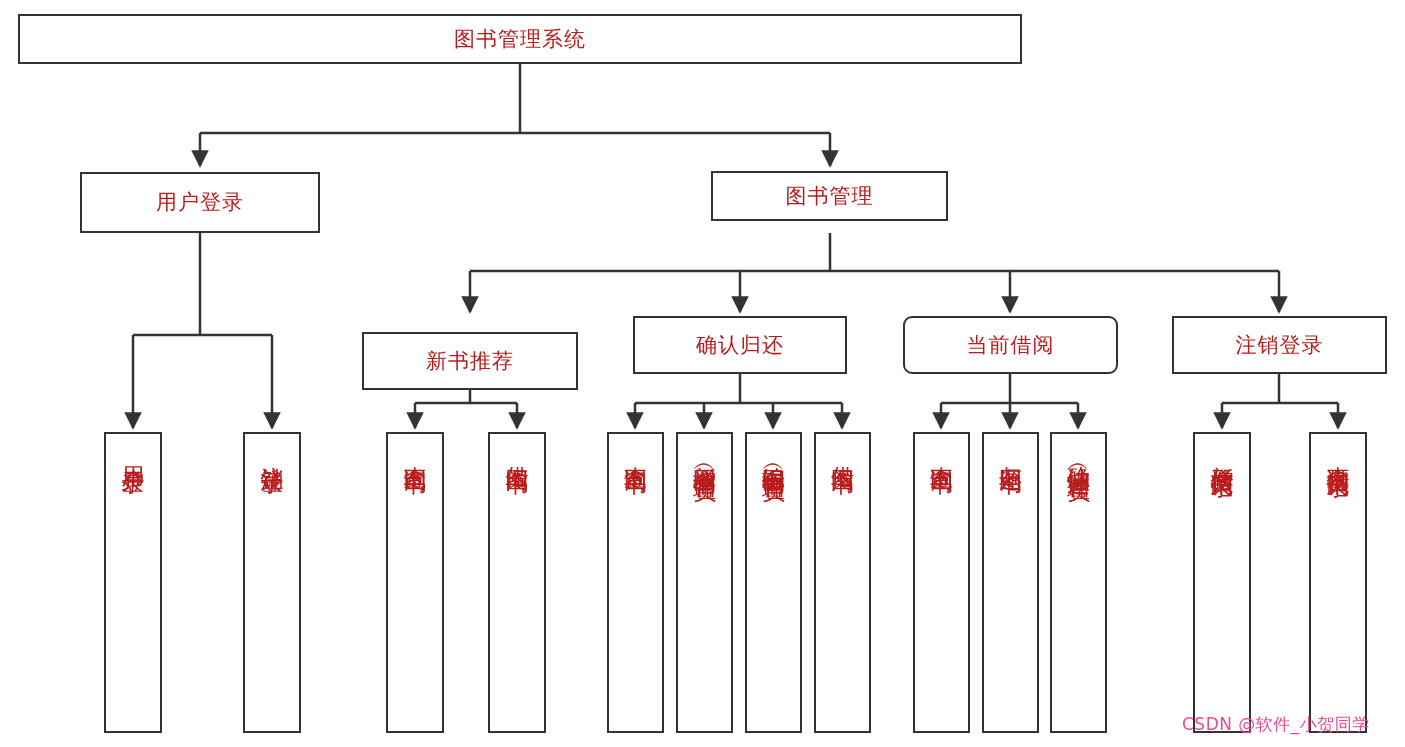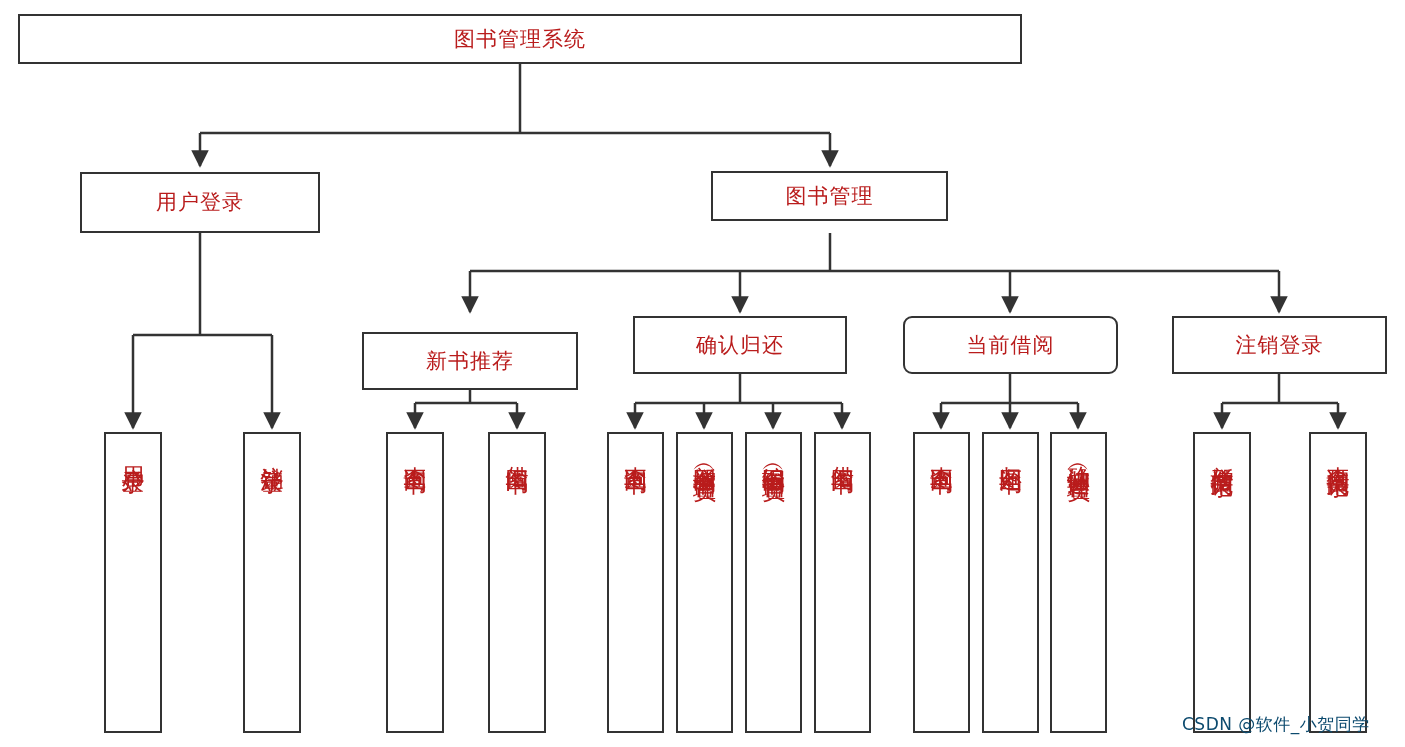--- a/index.html
+++ b/index.html
@@ -58,21 +58,21 @@
     text-orientation: upright;
     font-size: 23px;
     line-height: 1.08;
     letter-spacing: 2px;
     white-space: normal;
     max-height: 100%;
   }
   
   #watermark {
     position: absolute;
-    color: #0c4a6e;
+    color: #ec4899;
     font-size: 17px;
     white-space: nowrap;
     left: 1182px;
     top: 713px;
     letter-spacing: 0.5px;
   }
 </style>
 </head>
 <body>
 

